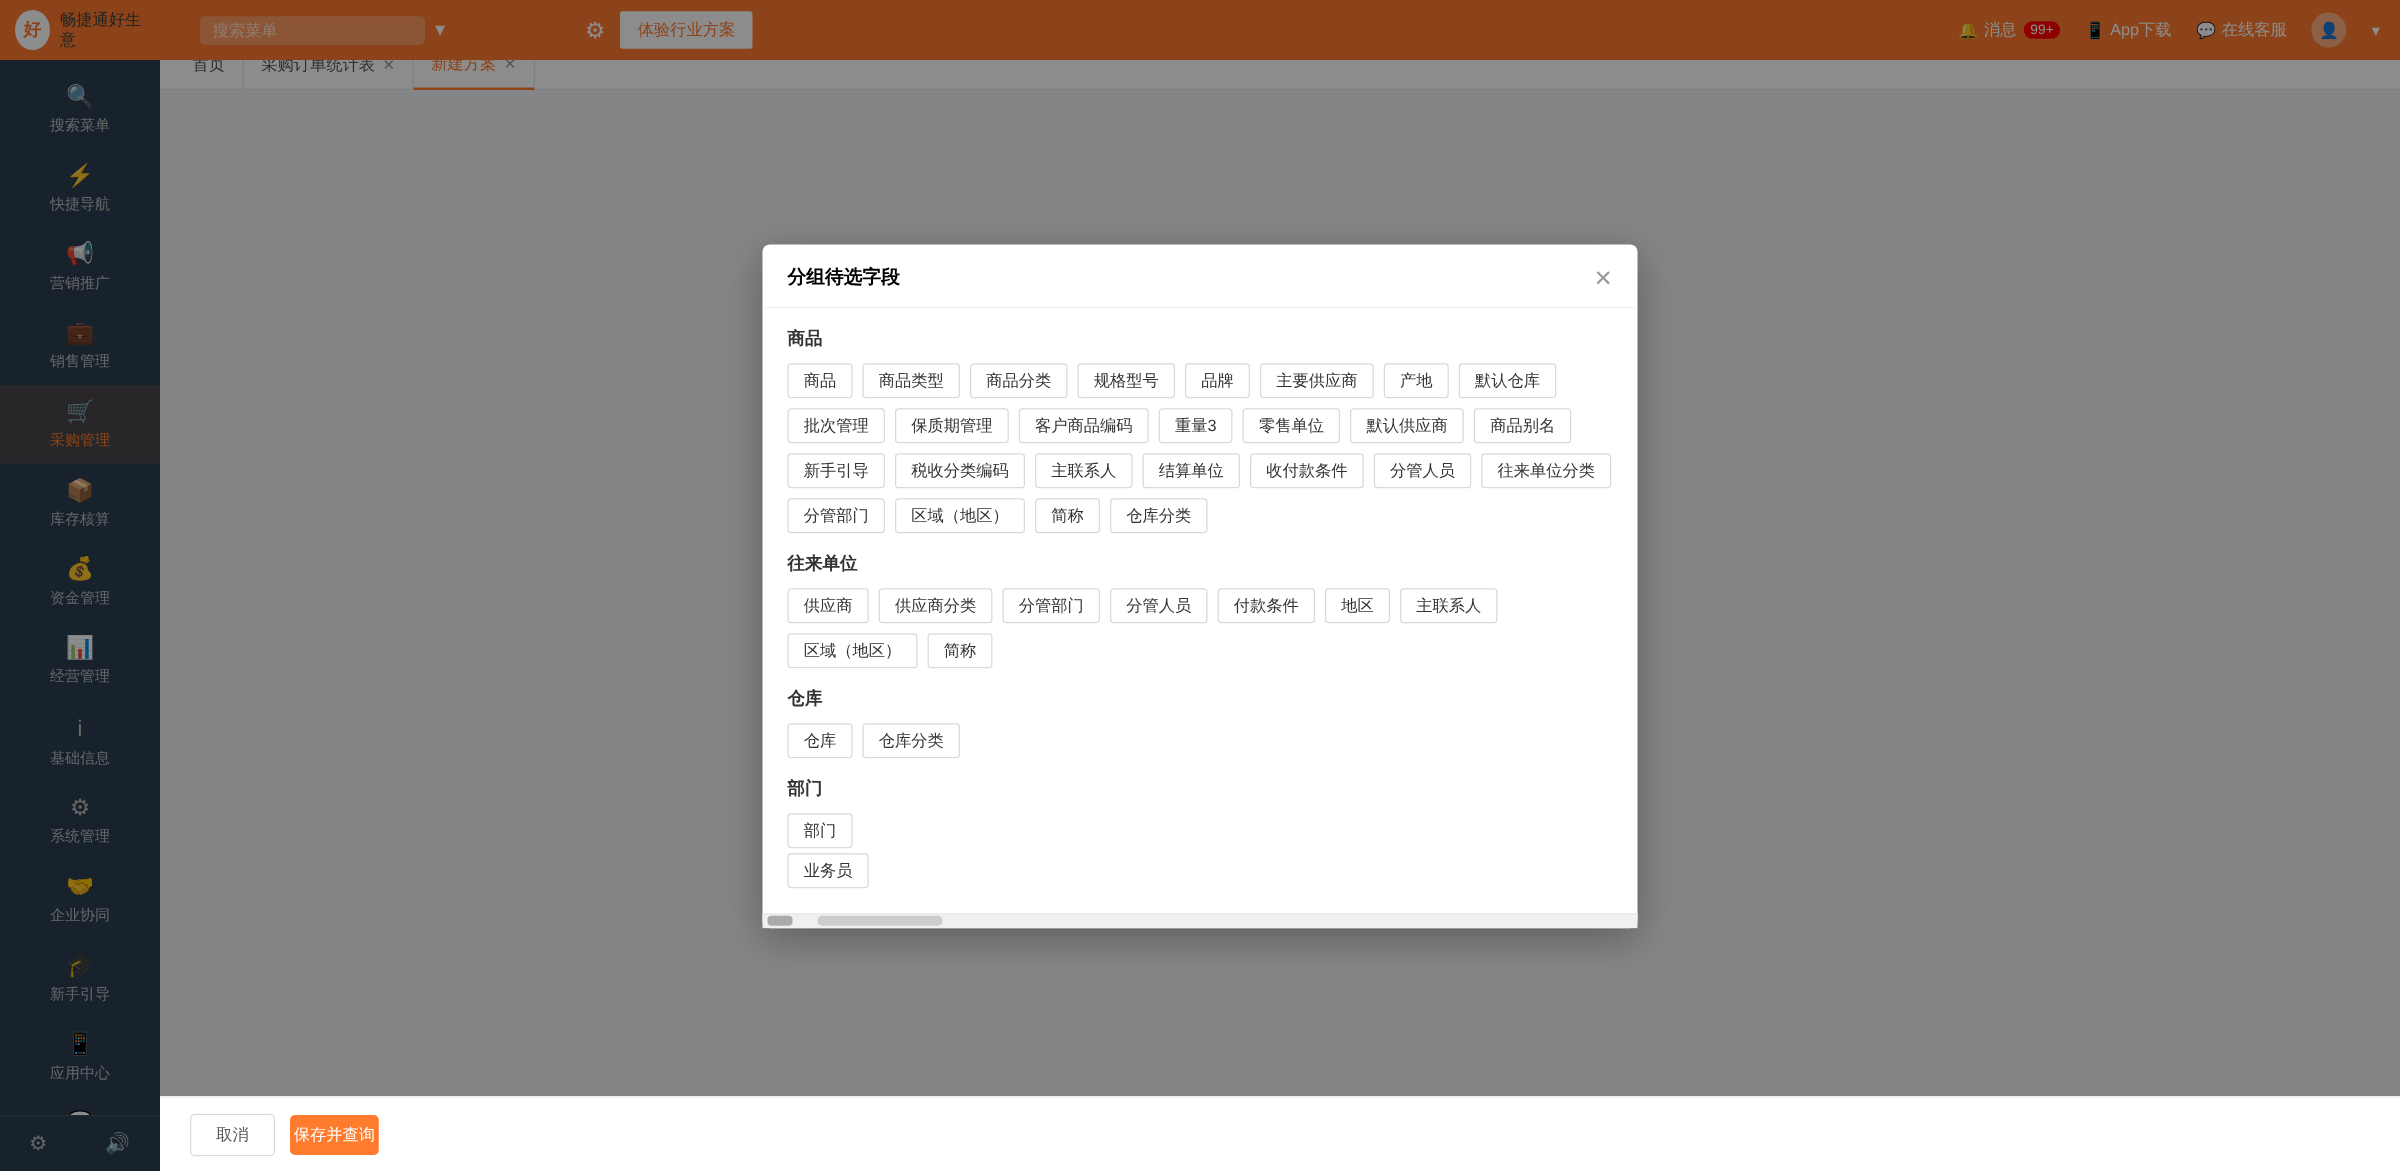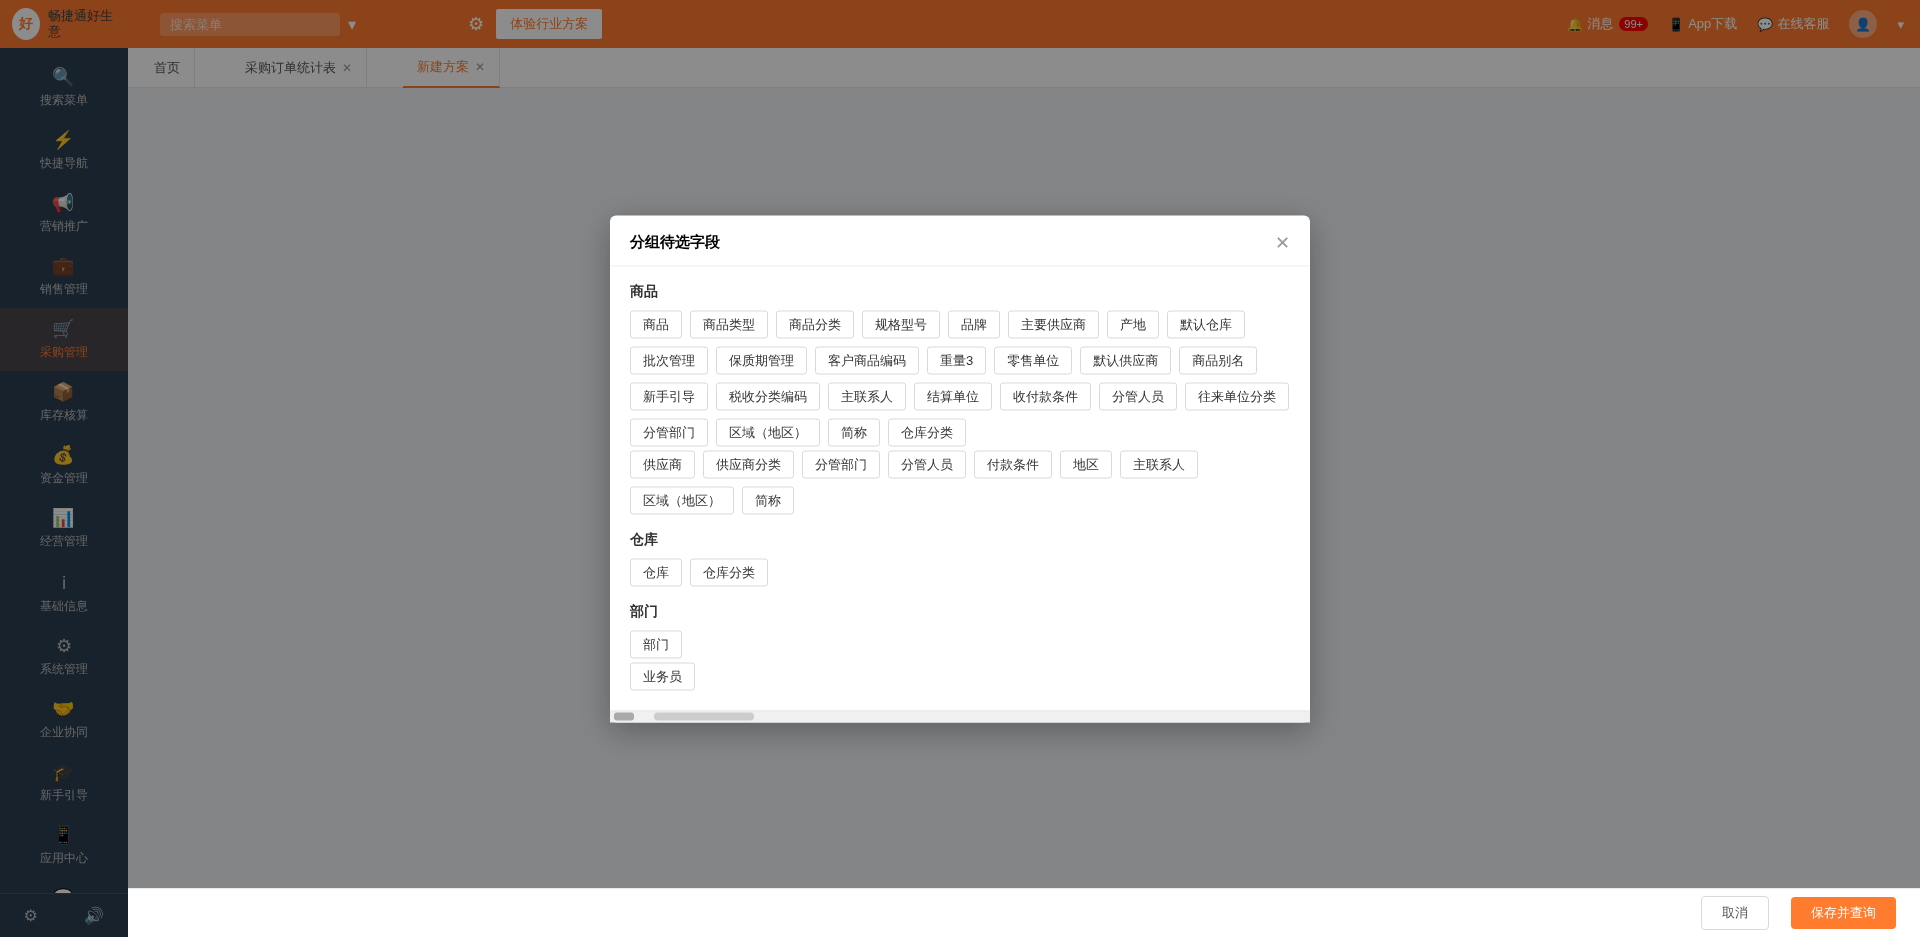--- a/index.html
+++ b/index.html
@@ -73,24 +73,23 @@
     }
 
     
     .tab-bar {
       height: 40px;
       background: #fff;
       display: flex;
       align-items: center;
       padding: 0 12px;
       position: fixed;
-      top: 48px; left: 128px; right: 0;
+      top: 32px; left: 128px; right: 0;
       z-index: 99;
       border-bottom: 1px solid #e8e8e8;
-      gap: 36px;
     }
     .tab-item {
       height: 40px;
       display: flex; align-items: center;
       padding: 0 14px;
       cursor: pointer;
       font-size: 13px;
       color: #555;
       border-right: 1px solid #e8e8e8;
       position: relative;
@@ -224,37 +223,37 @@
     }
     .modal-hscroll-inner {
       height: 8px; background: #ccc; border-radius: 4px;
       width: 100px; margin-left: 20px;
     }
 
     
     .footer-bar {
       position: fixed;
       bottom: 0; left: 128px; right: 0;
-      height: 49px;
+      height: 60px;
       background: #fff;
       border-top: 1px solid #e8e8e8;
-      display: flex; align-items: center; justify-content: flex-end;
+      display: flex; align-items: center; justify-content: flex-start;
       padding: 0 24px;
-      gap: 22px;
+      gap: 12px;
       z-index: 202;
     }
     .btn-cancel {
       background: #fff; color: #555;
       border: 1px solid #d9d9d9; border-radius: 4px;
       padding: 7px 20px; font-size: 13px; cursor: pointer;
     }
     .btn-primary {
       background: #ff7b2e; color: #fff;
       border: none; border-radius: 4px;
-      padding: 7px 20px; font-size: 13px; cursor: pointer;
+      padding: 7px 3px; font-size: 13px; cursor: pointer;
     }
   </style>
 </head>
 <body>
 
 <div class="sidebar">
   <div class="sidebar-logo">
     <div class="logo-icon">
       <span>好</span>
     </div>
@@ -395,20 +394,21 @@
         <span class="field-tag">主联系人</span>
         <span class="field-tag">结算单位</span>
         <span class="field-tag">收付款条件</span>
         <span class="field-tag">分管人员</span>
         <span class="field-tag">往来单位分类</span>
         <span class="field-tag">分管部门</span>
         <span class="field-tag">区域（地区）</span>
         <span class="field-tag">简称</span>
         <span class="field-tag">仓库分类</span>
       </div>
+      <div class="section-title">往来单位</div>
       <div class="field-grid">
         <span class="field-tag">供应商</span>
         <span class="field-tag">供应商分类</span>
         <span class="field-tag">分管部门</span>
         <span class="field-tag">分管人员</span>
         <span class="field-tag">付款条件</span>
         <span class="field-tag">地区</span>
         <span class="field-tag">主联系人</span>
         <span class="field-tag">区域（地区）</span>
         <span class="field-tag">简称</span>

